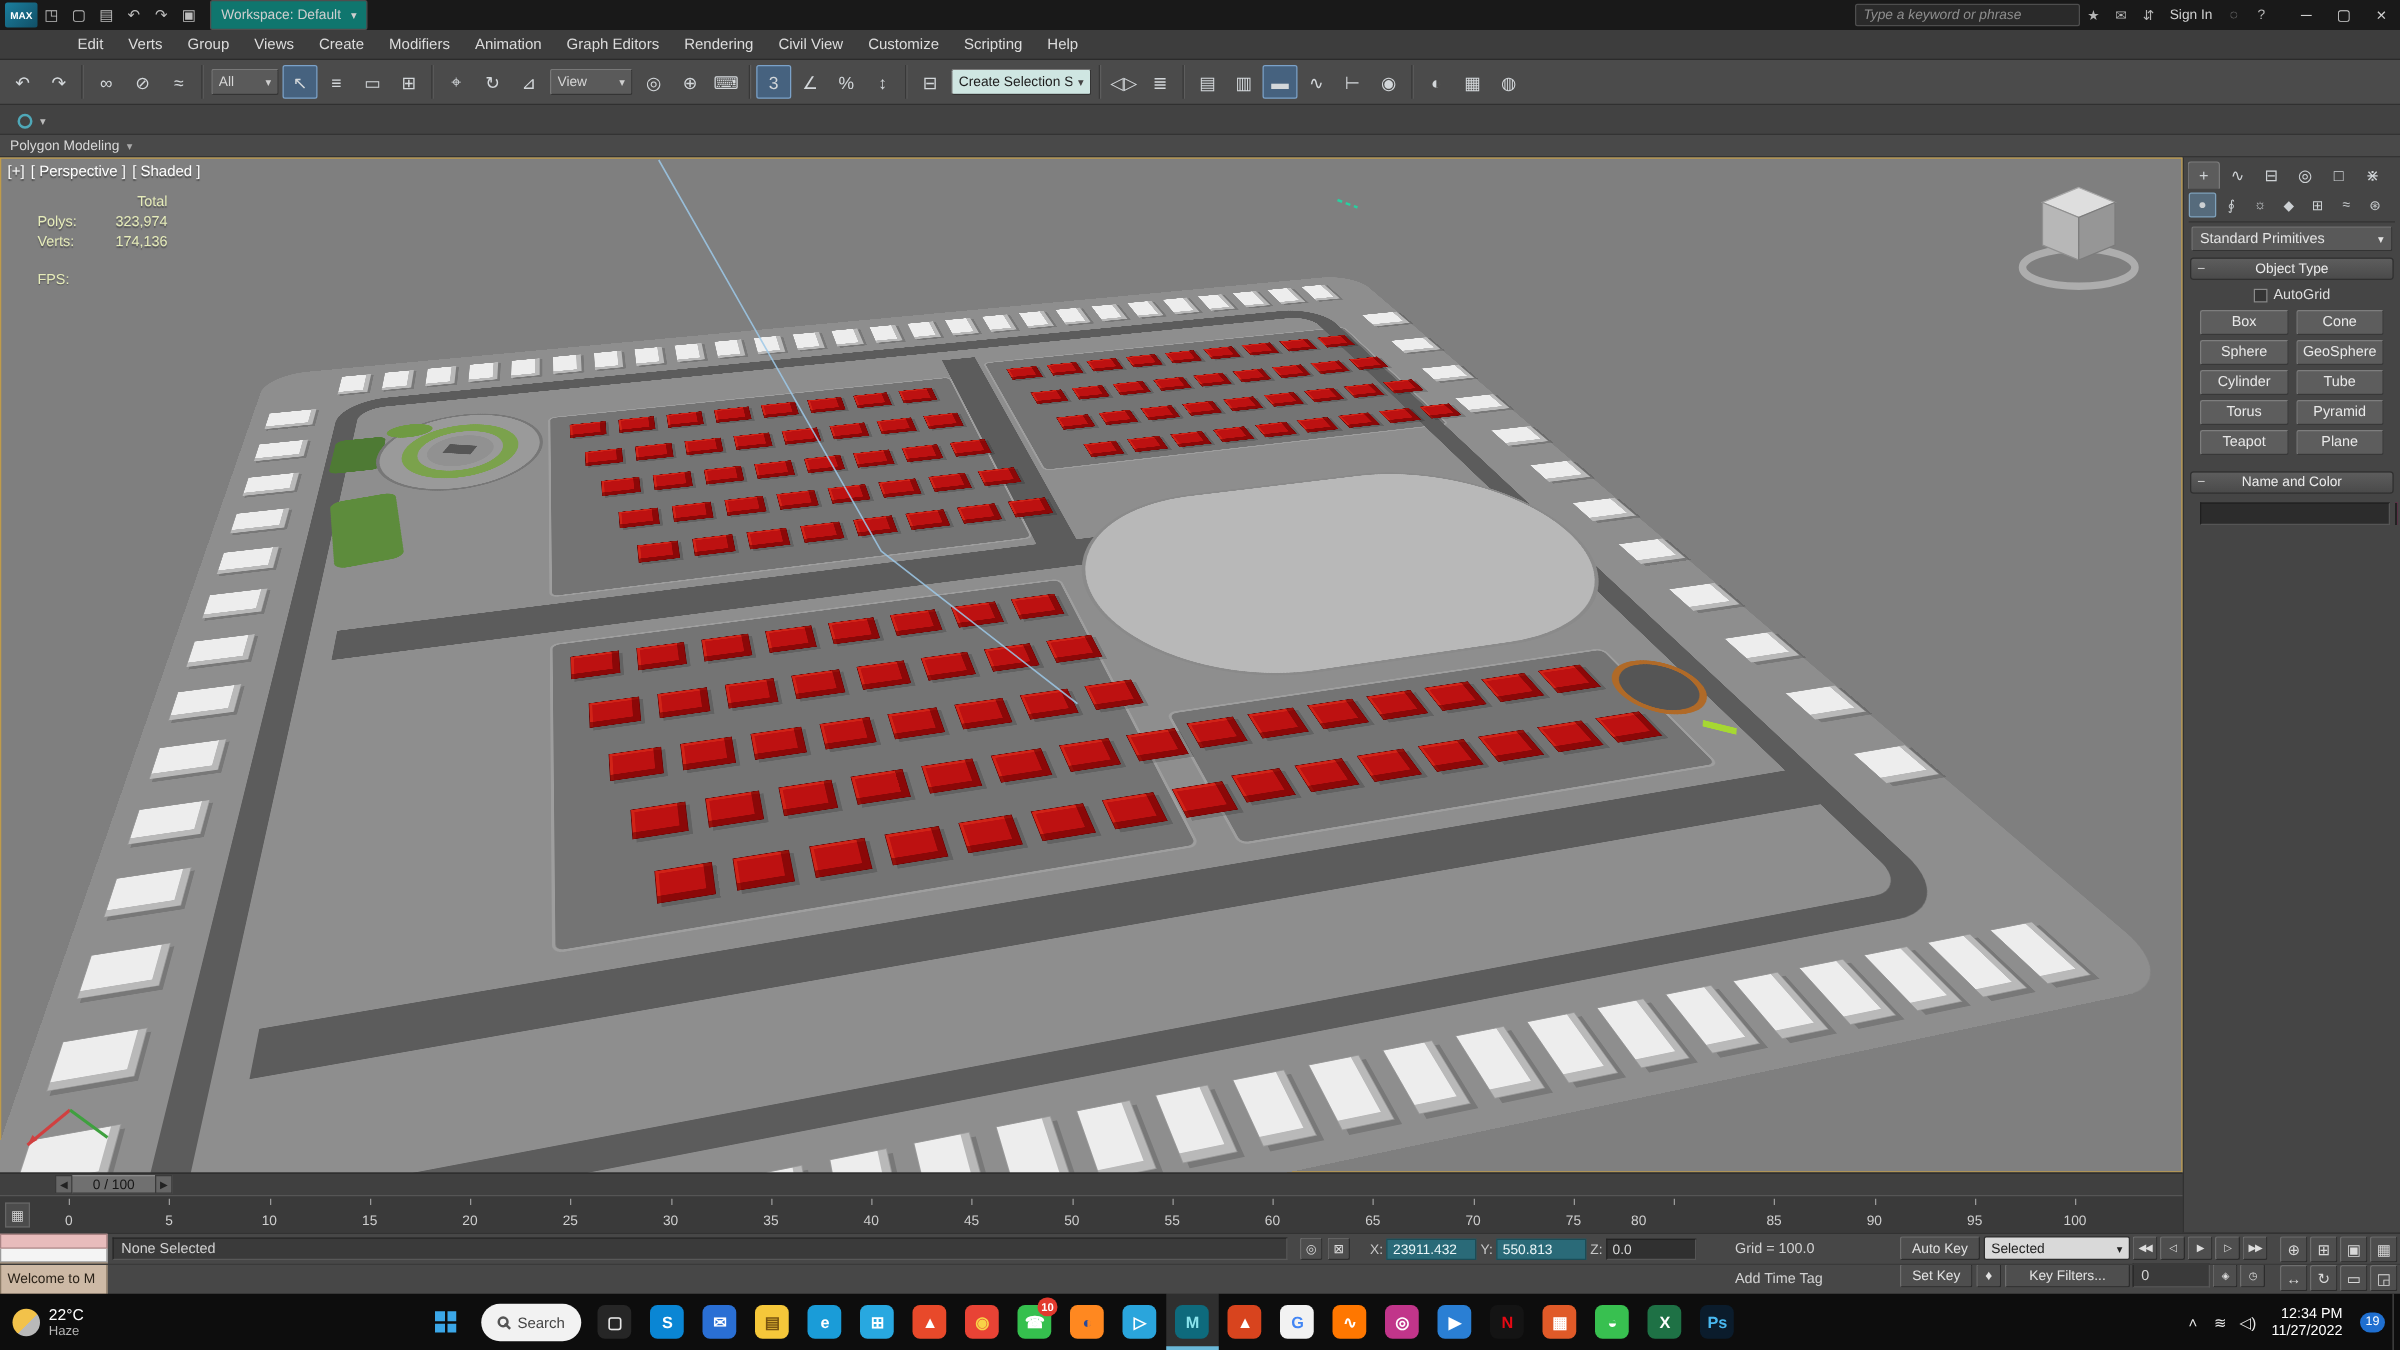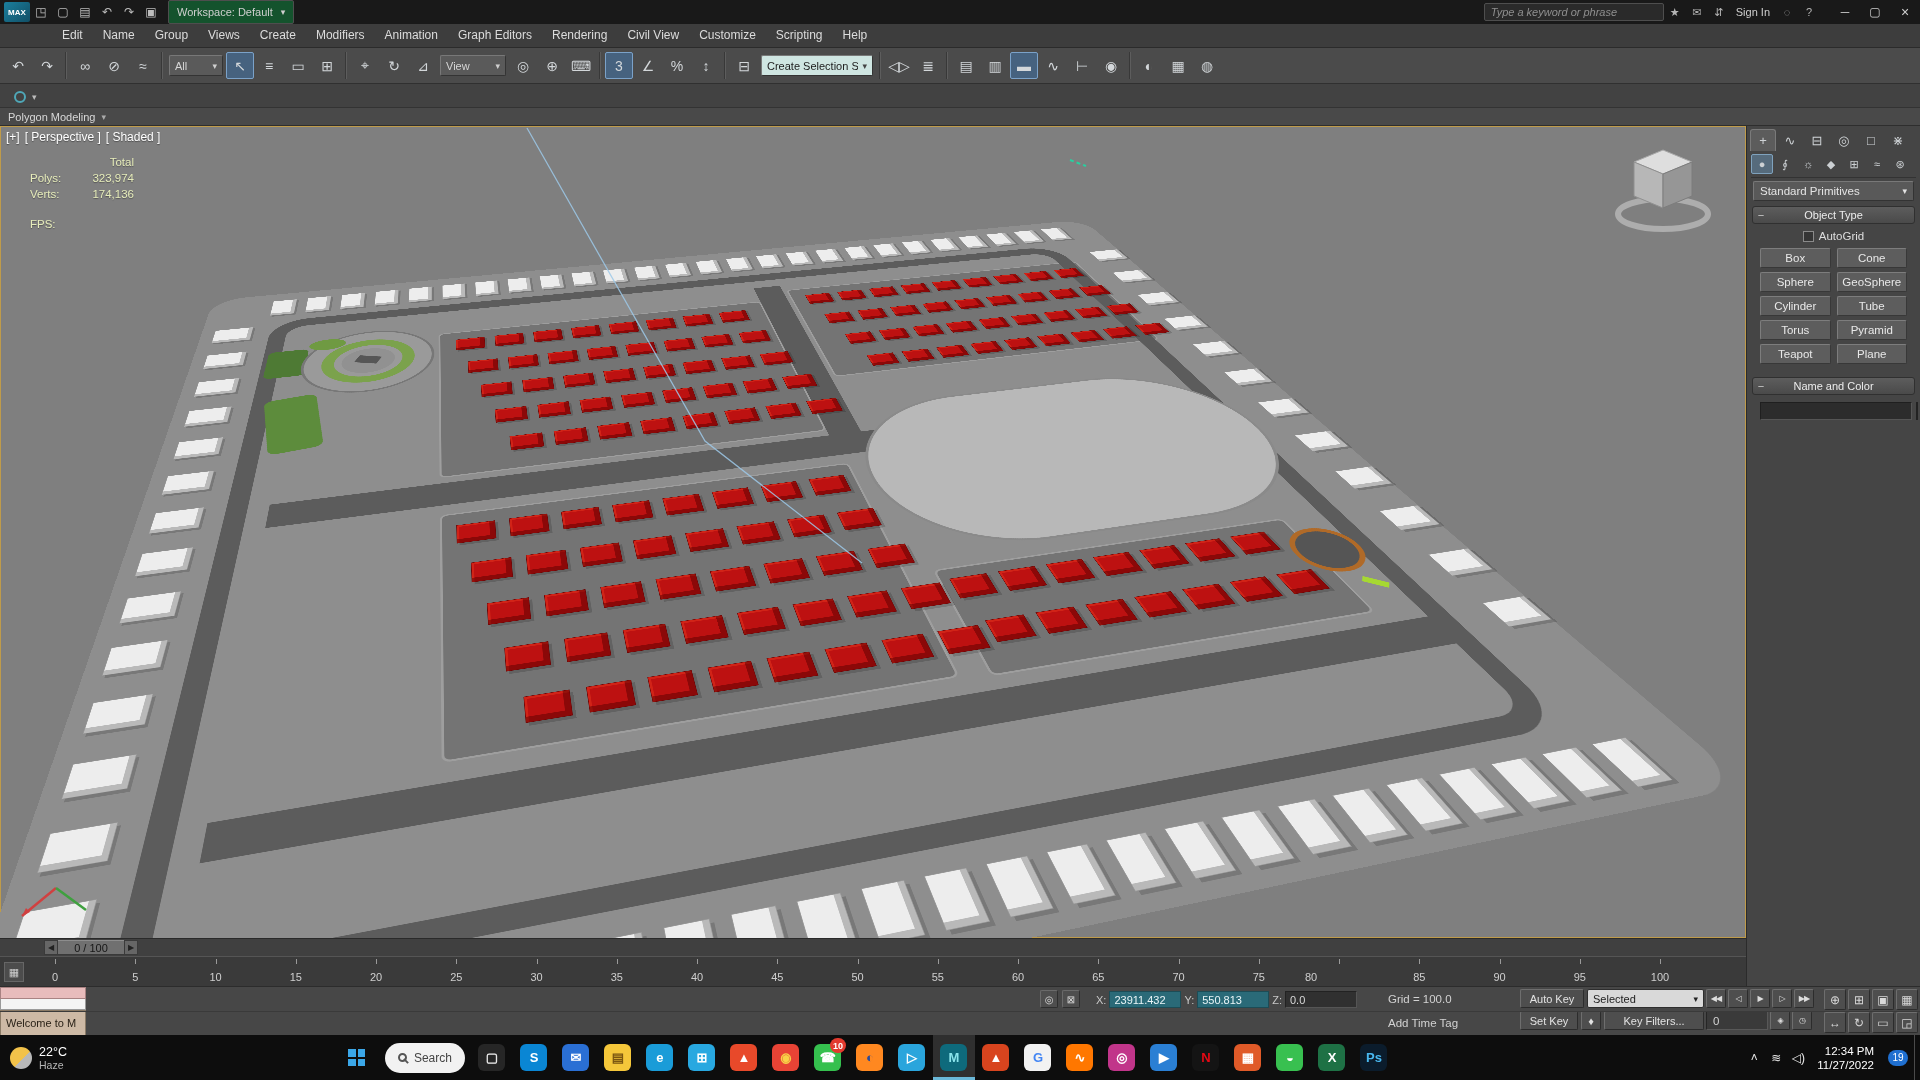--- a/index.html
+++ b/index.html
@@ -4,21 +4,21 @@
 <style>
   *{box-sizing:border-box;margin:0;padding:0;}
   html,body{width:1920px;height:1080px;overflow:hidden;}
   body{font-family:"Liberation Sans",sans-serif;font-size:12px;background:#444;color:#d6d6d6;position:relative;}
 
   
   #titlebar{height:24px;background:#191919;display:flex;align-items:center;color:#c9c9c9;position:relative;}
   #maxlogo{width:26px;height:20px;margin-left:4px;background:linear-gradient(135deg,#1b7f9e,#114f66);color:#fff;
     font-size:8px;font-weight:bold;display:flex;align-items:center;justify-content:center;border-radius:2px;}
   .qaicon{width:22px;height:20px;display:flex;align-items:center;justify-content:center;font-size:12px;color:#bdbdbd;}
-  #workspace{height:24px;margin-left:6px;padding:0 8px;background:#14532d;border:1px solid #4e4e4e;border-radius:2px;
+  #workspace{height:24px;margin-left:6px;padding:0 8px;background:#0f766e;border:1px solid #4e4e4e;border-radius:2px;
     display:flex;align-items:center;gap:8px;font-size:11px;color:#cfcfcf;}
   #titlecenter{position:absolute;left:0;right:0;text-align:center;pointer-events:none;font-size:12px;color:#d2d2d2;}
   #titlecenter span{pointer-events:auto;}
   #titleright{margin-left:auto;display:flex;align-items:center;height:100%;}
   #kwsearch{width:180px;height:18px;background:#2a2a2a;border:1px solid #4e4e4e;border-radius:2px;color:#bbb;
     font-size:11px;padding:0 6px;font-family:"Liberation Sans",sans-serif;}
   #kwsearch::placeholder{color:#8f8f8f;font-style:italic;}
   .tright-icon{width:22px;height:20px;display:flex;align-items:center;justify-content:center;font-size:11px;color:#b5b5b5;}
   #signin{font-size:11px;color:#cfcfcf;padding:0 6px;}
   .winbtn{width:30px;height:22px;display:flex;align-items:center;justify-content:center;font-size:12px;color:#cfcfcf;}
@@ -230,21 +230,21 @@
     <div id="winbtns" style="display:flex;margin-left:10px">
         <div class="winbtn">─</div>
         <div class="winbtn">▢</div>
         <div class="winbtn">×</div>
       </div>
   </div>
 </div>
 
 <div id="menubar">
     <div class="mitem">Edit</div>
-    <div class="mitem">Name</div>
+    <div class="mitem">Verts</div>
     <div class="mitem">Group</div>
     <div class="mitem">Views</div>
     <div class="mitem">Create</div>
     <div class="mitem">Modifiers</div>
     <div class="mitem">Animation</div>
     <div class="mitem">Graph Editors</div>
     <div class="mitem">Rendering</div>
     <div class="mitem">Civil View</div>
     <div class="mitem">Customize</div>
     <div class="mitem">Scripting</div>
@@ -694,20 +694,21 @@
     </div>
   </div>
 </div>
 
 <div id="statusarea">
   <div id="leftdock">
     <div id="mxs-pink"></div>
     <div id="mxs-white"></div>
     <div id="welcomebar">Welcome to M</div>
   </div>
+  <div id="selfield" class="sfield">None Selected</div>
   <div id="togglebox">
     <span class="sbtn">◎</span>
     <span class="sbtn">⊠</span>
   </div>
   <div id="coords">
     <span>X:</span>
     <span class="cofield cohl">23911.432</span>
     <span>Y:</span>
     <span class="cofield cohl">550.813</span>
     <span>Z:</span>

